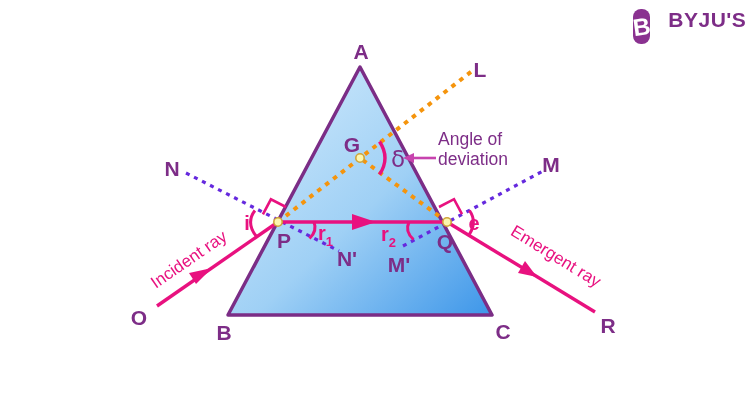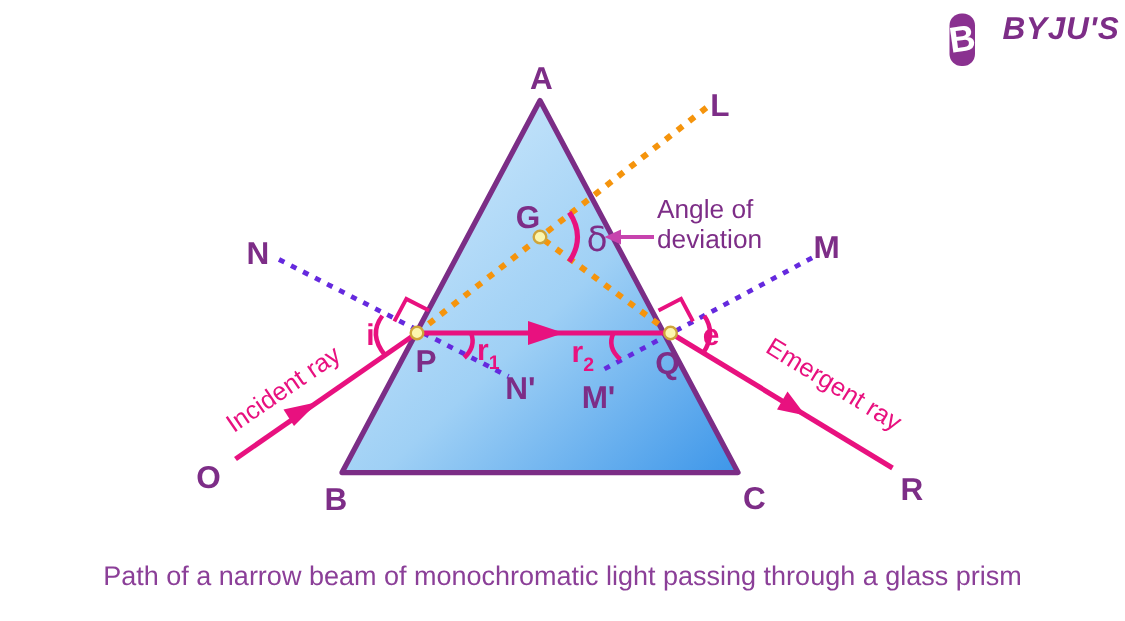--- a/index.html
+++ b/index.html
@@ -12,21 +12,21 @@
   .sub-label{font-size:13px;font-weight:bold;fill:#e8117f;}
   .delta-label{font-family:"DejaVu Sans",sans-serif;font-size:23px;fill:#7d2d87;}
   .ray-text{font-family:"Liberation Sans",sans-serif;font-size:17px;font-weight:500;fill:#e8117f;}
   .annot-text{font-family:"Liberation Sans",sans-serif;font-size:17.5px;font-weight:500;fill:#7d2d87;}
   
   #logo{position:absolute;left:633px;top:9px;width:112px;height:38px;display:flex;align-items:flex-start;}
   #logo-icon{width:35px;height:35px;background:#8a3190;border-radius:8px;display:flex;
              align-items:center;justify-content:center;}
   #logo-icon span{color:#ffffff;font-weight:bold;font-size:24px;font-family:"Liberation Sans",sans-serif;
                   transform:rotate(-8deg);display:block;line-height:1;}
-  #logo-textcol{margin-left:18px;display:flex;flex-direction:column;font-style:italic;}
+  #logo-textcol{margin-left:18px;display:flex;flex-direction:column;}
   #logo-brand{color:#7d2d87;font-weight:bold;font-size:21px;line-height:22px;letter-spacing:0.5px;}
   #logo-tagline{color:#7c7c7c;font-size:9.5px;line-height:11px;letter-spacing:0.2px;}
   
   #caption{position:absolute;left:0;top:374px;width:750px;text-align:center;
            color:#8b3f98;font-size:18px;font-weight:400;}
 </style>
 </head>
 <body>
 
 <div id="stage">
@@ -100,14 +100,13 @@
 
   <div id="logo">
     <div id="logo-icon">
         <span>B</span>
       </div>
     <div id="logo-textcol">
       <span id="logo-brand">BYJU'S</span>
     </div>
   </div>
 
-  <div id="caption">Path of a narrow beam of monochromatic light passing through a glass prism</div>
 </div>
 
 </body></html>

